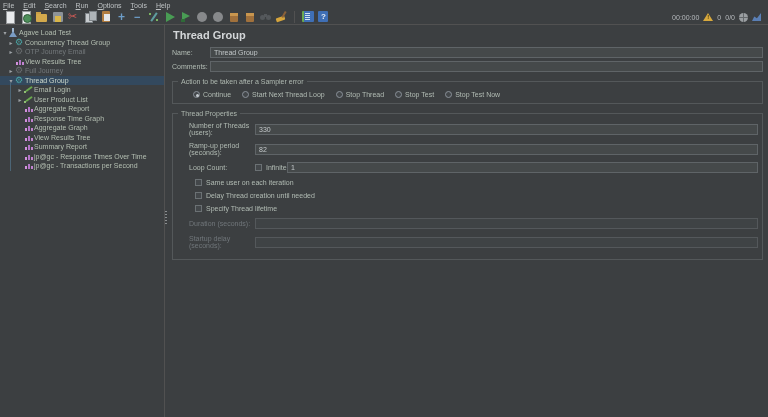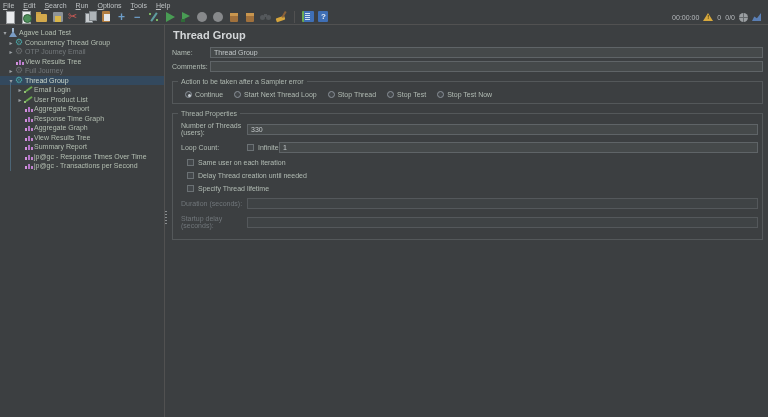--- a/index.html
+++ b/index.html
@@ -91,21 +91,21 @@
   
   .config { flex:1; padding:3px 5px 0 5px; min-width:0; }
   .cfg-title { font-size:11px; font-weight:bold; color:#d3d6d8; margin:1px 0 6px 1px; }
   .frow { display:flex; align-items:center; margin-bottom:3px; }
   .flabel { width:38px; flex:none; font-size:7px; color:#b2bcb4; }
   .flabel.wide { width:66px; }
   .flabel.dim { color:#70767a; }
   input.tfield { flex:1; min-width:0; height:11px; background:#45494a; border:1px solid #5f6467;
     color:#c3c8ca; font-size:7px; padding:0 3px; font-family:"Liberation Sans",sans-serif; outline:none; }
   input.tfield.dim { background:#3f4345; border-color:#54585b; }
-  .group { border:1px solid #54585a; position:relative; margin:9px 0 6px 0; padding:8px 4px 4px 8px; }
+  .group { border:1px solid #54585a; position:relative; margin:9px 0 6px 0; padding:8px 4px 4px 16px; }
   .gtitle { position:absolute; top:-4px; left:5px; background:#3c3f41; padding:0 3px; font-size:7px; color:#aeb8b0; }
   .radio-row { display:flex; align-items:center; gap:11px; font-size:7px; color:#b2bcb4; padding:1px 0 1px 4px; }
   .ropt { display:flex; align-items:center; }
   .radio { width:7px; height:7px; border-radius:50%; border:1px solid #8a9199; background:#43474a; margin-right:3px; position:relative; flex:none; }
   .radio.on::after { content:""; position:absolute; left:1.5px; top:1.5px; width:3px; height:3px; border-radius:50%; background:#c6cdd2; }
   .cbrow { display:flex; align-items:center; margin:0 0 6px 6px; font-size:7px; color:#b2bcb4; }
   .checkbox { width:7px; height:7px; border:1px solid #6b7174; background:#43474a; margin-right:4px; flex:none; }
   .inf-wrap { display:flex; align-items:center; width:32px; flex:none; font-size:7px; color:#b2bcb4; }
   .props .frow { margin-bottom:6px; }
 </style>
@@ -278,20 +278,24 @@
     </div>
 
     <div class="group props">
       <span class="gtitle">Thread Properties</span>
 
       <div class="frow">
         <span class="flabel wide">Number of Threads (users):</span>
         <input class="tfield" type="text" value="330" style="">
       </div>
       <div class="frow">
+        <span class="flabel wide">Ramp-up period (seconds):</span>
+        <input class="tfield" type="text" value="82" style="">
+      </div>
+      <div class="frow">
         <span class="flabel wide">Loop Count:</span>
         <span class="inf-wrap">
           <span class="checkbox"></span>
           <span>Infinite</span>
         </span>
         <input class="tfield" type="text" value="1" style="">
       </div>
 
       <div class="cbrow">
         <span class="checkbox"></span>

